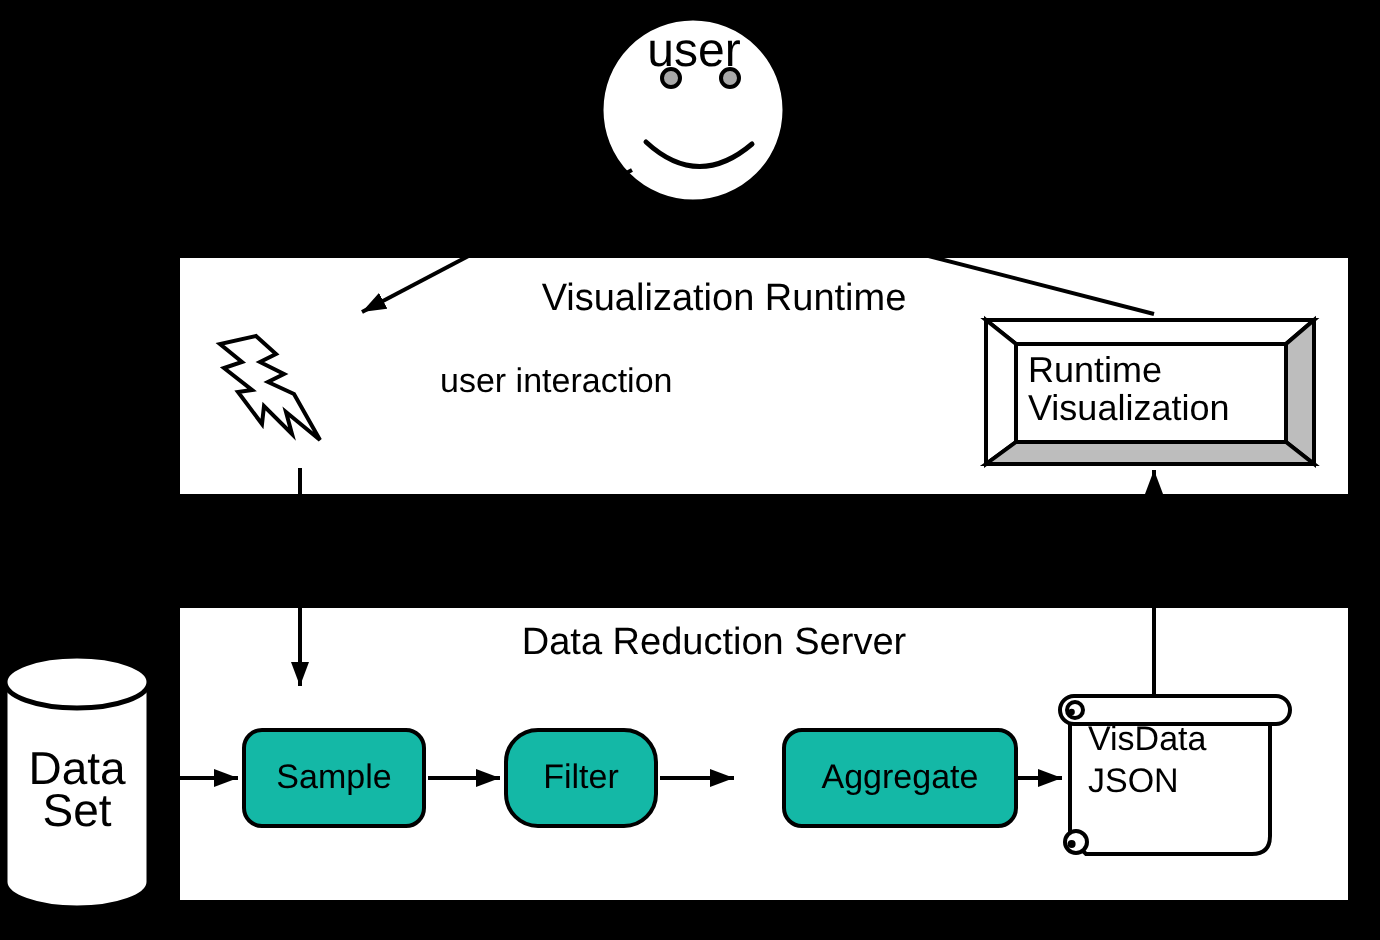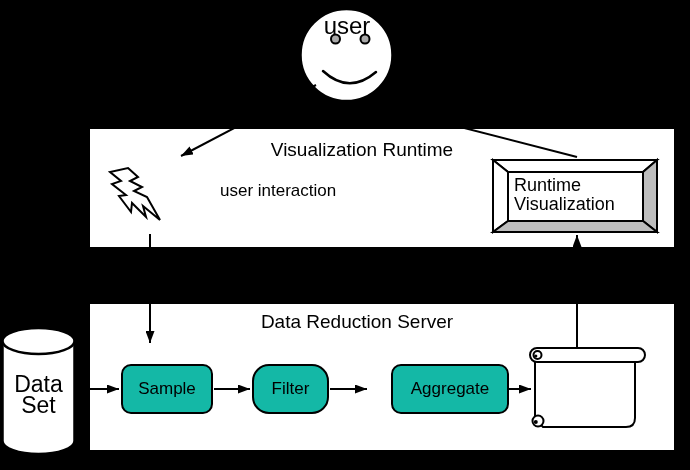--- a/index.html
+++ b/index.html
@@ -100,18 +100,22 @@
   </div>
 
   <div class="label user-label">user</div>
   <div class="label viz-title">Visualization Runtime</div>
   <div class="label interaction-label">user interaction</div>
   <div class="label monitor-label">
     <div>Runtime</div>
     <div>Visualization</div>
   </div>
   <div class="label srv-title">Data Reduction Server</div>
+  <div class="label scroll-label">
+    <div>VisData</div>
+    <div>JSON</div>
+  </div>
   <div class="label dataset-label">
     <div>Data</div>
     <div>Set</div>
   </div>
 
 </div>
 
 </body></html>

